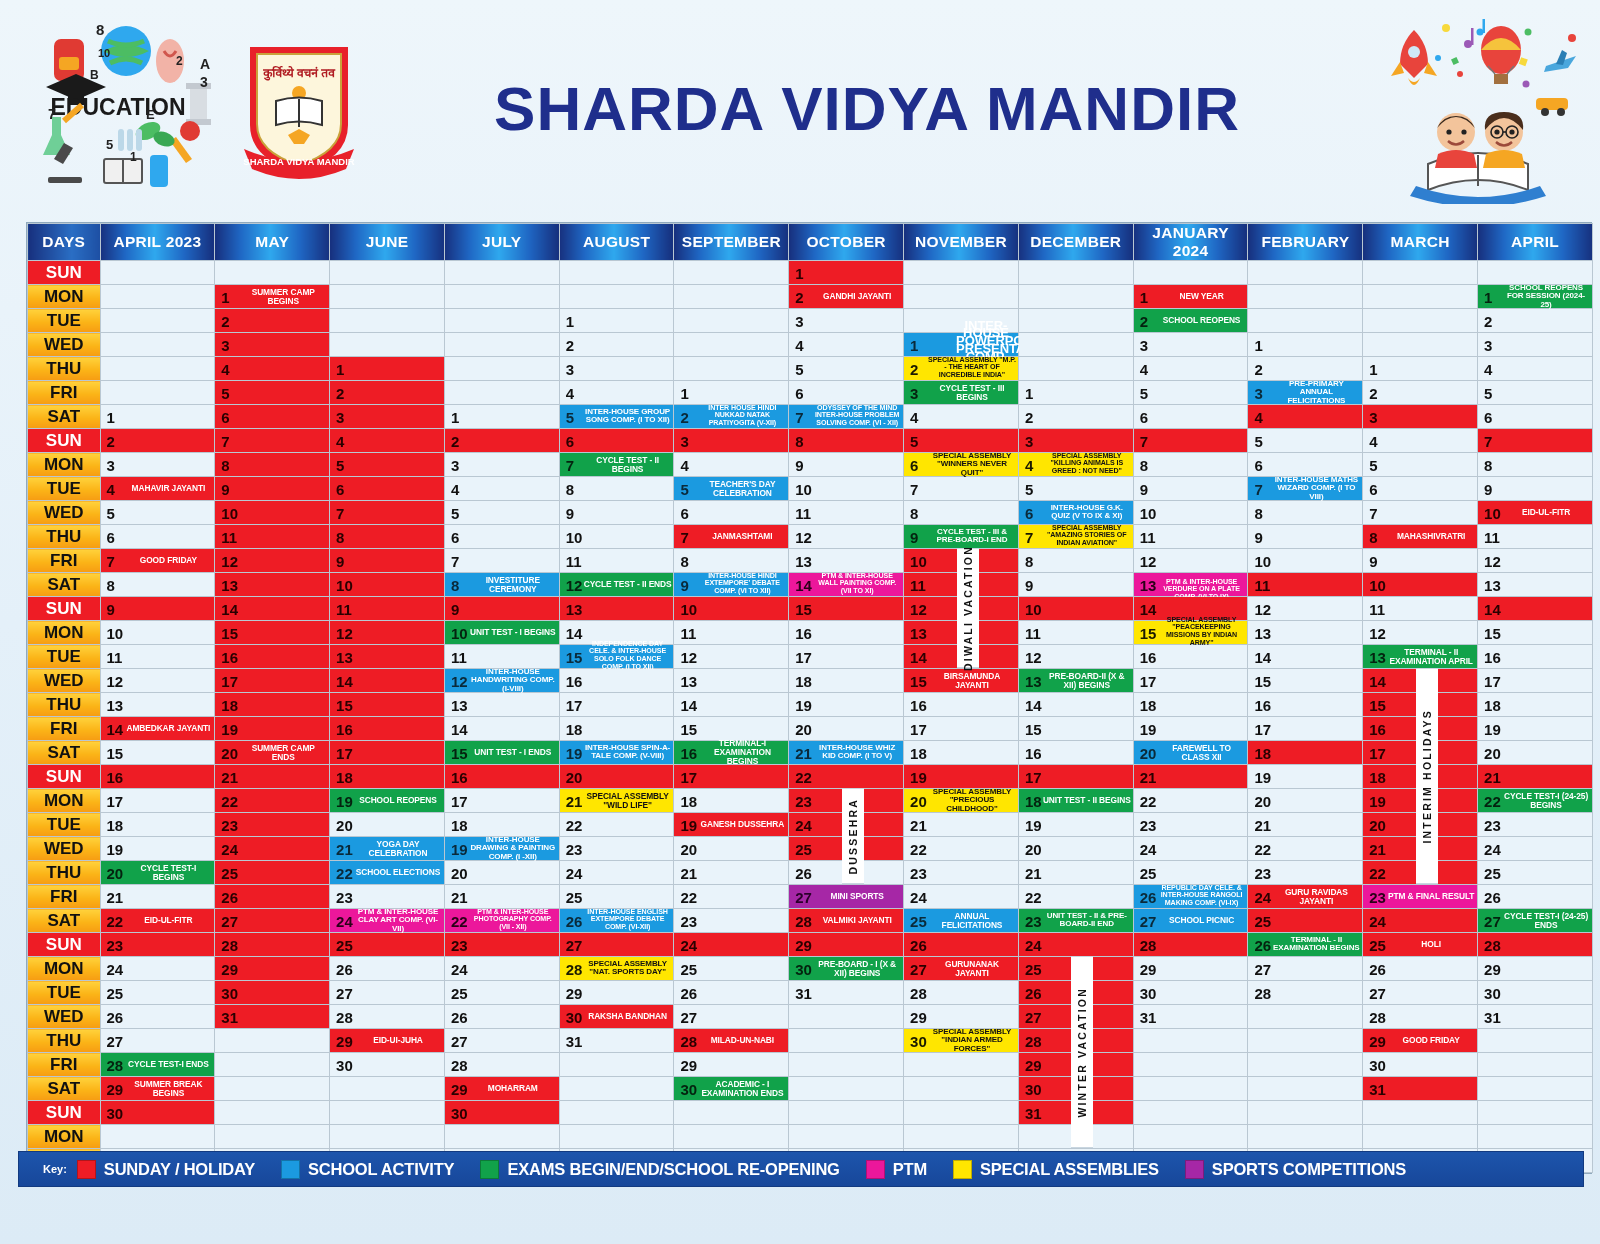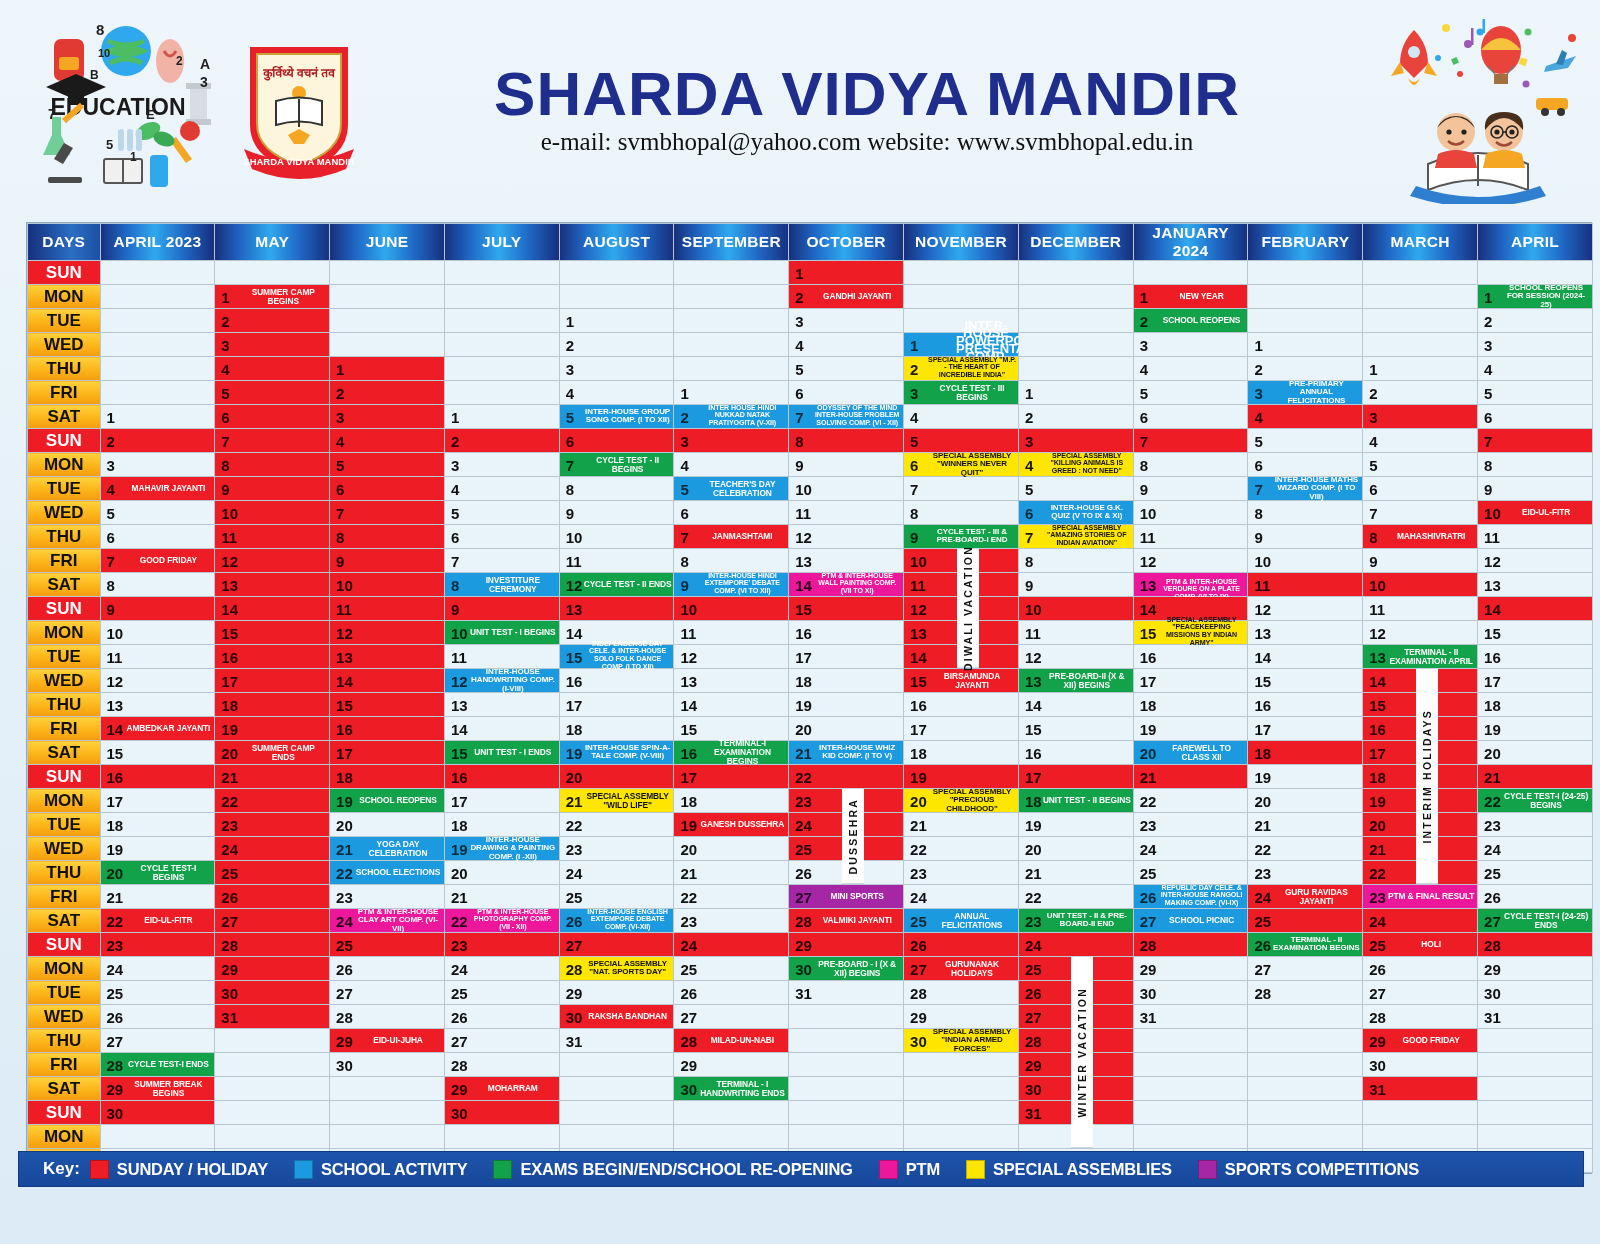--- a/index.html
+++ b/index.html
@@ -100,21 +100,21 @@
   }
 
   
   .keybar {
     position:absolute; left:18px; top:1151px; width:1566px; height:36px;
     background:linear-gradient(180deg,#1d55ac 0%,#17479a 100%);
     border:1px solid #123a80; display:flex; align-items:center;
     padding-left:24px; gap:0px;
   }
   .keybar .klabel {
-    color:#fff; font-weight:bold; font-size:17px; margin-right:10px;
+    color:#fff; font-weight:bold; font-size:11px; margin-right:10px;
   }
   .kitem { display:flex; align-items:center; margin-right:26px; }
   .kswatch { width:19px; height:19px; display:inline-block; margin-right:8px; border:1px solid rgba(0,0,0,.25); }
   .ktext { color:#fff; font-weight:bold; font-size:16.5px; white-space:nowrap; letter-spacing:-.2px; }
 </style>
 </head>
 <body>
 
 <div class="page">
 
@@ -188,21 +188,20 @@
         <path d="M36 62 q23 -7 46 0 l0 24 q-23 -7 -46 0z" fill="#fff" stroke="#333" stroke-width="2"></path>
         <line x1="59" y1="60" x2="59" y2="88" stroke="#333" stroke-width="2"></line>
         <path d="M48 96 l11 -6 l11 6 l-6 9 h-10z" fill="#f5a623"></path>
         <path d="M4 110 q55 24 110 0 l-8 20 q-47 20 -94 0z" fill="#e8202a"></path>
         <text x="59" y="126" font-family="Liberation Sans, sans-serif" font-size="9.5" font-weight="bold" fill="#fff" text-anchor="middle">SHARDA VIDYA MANDIR</text>
       </svg>
     </div>
 
     <div class="hdr-center">
       <div class="school-name">SHARDA VIDYA MANDIR</div>
-      <div class="school-contact">e-mail: svmbhopal@yahoo.com  website: www.svmbhopal.edu.in</div>
     </div>
 
     <div class="hdr-right-art">
       <svg viewBox="0 0 210 190" width="210" height="190">
 
         <path d="M38 16 q14 14 14 34 l-14 14 l-14 -14 q0 -20 14 -34z" fill="#e8443c"></path>
         <circle cx="38" cy="38" r="6" fill="#cfe8f7"></circle>
         <path d="M24 48 l-9 14 l13 -3z" fill="#f5a623"></path>
         <path d="M52 48 l9 14 l-13 -3z" fill="#f5a623"></path>
         <path d="M32 64 q6 14 12 0 q-6 8 -12 0z" fill="#f5a623"></path>
@@ -1520,21 +1519,21 @@
             </td>
             <td class="cell ">
               <span class="num">25</span>
             </td>
             <td class="cell exam">
               <span class="num">30</span>
               <span class="ev">PRE-BOARD - I (X &amp; XII) BEGINS</span>
             </td>
             <td class="cell holiday">
               <span class="num">27</span>
-              <span class="ev">GURUNANAK HOLIDAYS</span>
+              <span class="ev">GURUNANAK JAYANTI</span>
             </td>
             <td class="cell holiday">
               <span class="num">25</span>
             </td>
             <td class="cell ">
               <span class="num">29</span>
             </td>
             <td class="cell ">
               <span class="num">27</span>
             </td>
@@ -1699,21 +1698,21 @@
             </td>
             <td class="cell blank"></td>
             <td class="cell blank"></td>
             <td class="cell holiday">
               <span class="num">29</span>
               <span class="ev">MOHARRAM</span>
             </td>
             <td class="cell blank"></td>
             <td class="cell exam">
               <span class="num">30</span>
-              <span class="ev">TERMINAL - I HANDWRITING ENDS</span>
+              <span class="ev">ACADEMIC - I EXAMINATION ENDS</span>
             </td>
             <td class="cell blank"></td>
             <td class="cell blank"></td>
             <td class="cell holiday">
               <span class="num">30</span>
             </td>
             <td class="cell blank"></td>
             <td class="cell blank"></td>
             <td class="cell sunday">
               <span class="num">31</span>

